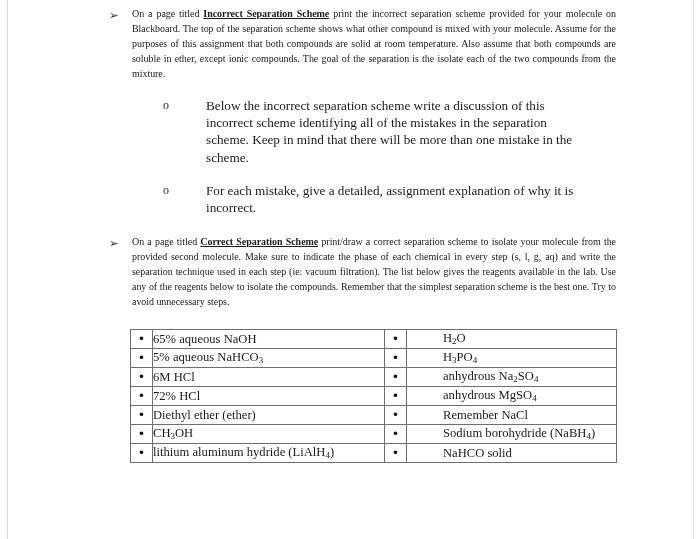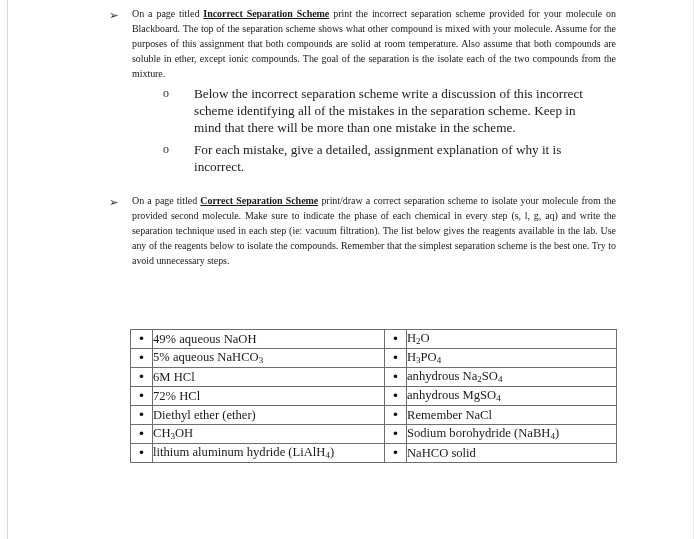--- a/index.html
+++ b/index.html
@@ -89,21 +89,21 @@
   }
   .circle-marker {
     position: absolute;
     left: 4px;
     top: 0;
     font-size: 12px;
     line-height: 17.2px;
     color: #2b2b2b;
   }
   .subpara {
-    margin: 4px;
+    margin: 16px;
     font-size: 13.2px;
     line-height: 17.2px;
     text-align: left;
   }
   .sublist-wrap {
     padding-left: 27px;
     padding-right: 16px;
     margin-top: 3px;
   }
 
@@ -132,20 +132,21 @@
     width: 22px;
     text-align: center;
     font-family: "DejaVu Sans", sans-serif;
     font-size: 8px;
     color: #111;
   }
   td.label-cell {
     padding-left: 28px;
   }
   td.label-cell.right-col {
+    padding-left: 36px;
     margin-left: 35px;
   }
   col.c-bullet { width: 22px; }
   col.c-left   { width: 232px; }
   col.c-bullet2{ width: 22px; }
   col.c-right  { width: 210px; }
   sub {
     font-size: 9px;
     vertical-align: baseline;
     position: relative;
@@ -192,21 +193,21 @@
   <table class="reagents">
     <colgroup>
       <col class="c-bullet">
         <col class="c-left">
         <col class="c-bullet2">
         <col class="c-right">
     </colgroup>
     <tbody id="reagent-rows">
         <tr>
           <td class="bullet-cell">•</td>
-          <td class="label-cell"><span>49% aqueous NaOH</span></td>
+          <td class="label-cell"><span>65% aqueous NaOH</span></td>
           <td class="bullet-cell">•</td>
           <td class="label-cell right-col"><span>H<sub>2</sub>O</span></td>
         </tr>
         <tr>
           <td class="bullet-cell">•</td>
           <td class="label-cell"><span>5% aqueous NaHCO<sub>3</sub></span></td>
           <td class="bullet-cell">•</td>
           <td class="label-cell right-col"><span>H<sub>3</sub>PO<sub>4</sub></span></td>
         </tr>
         <tr>

